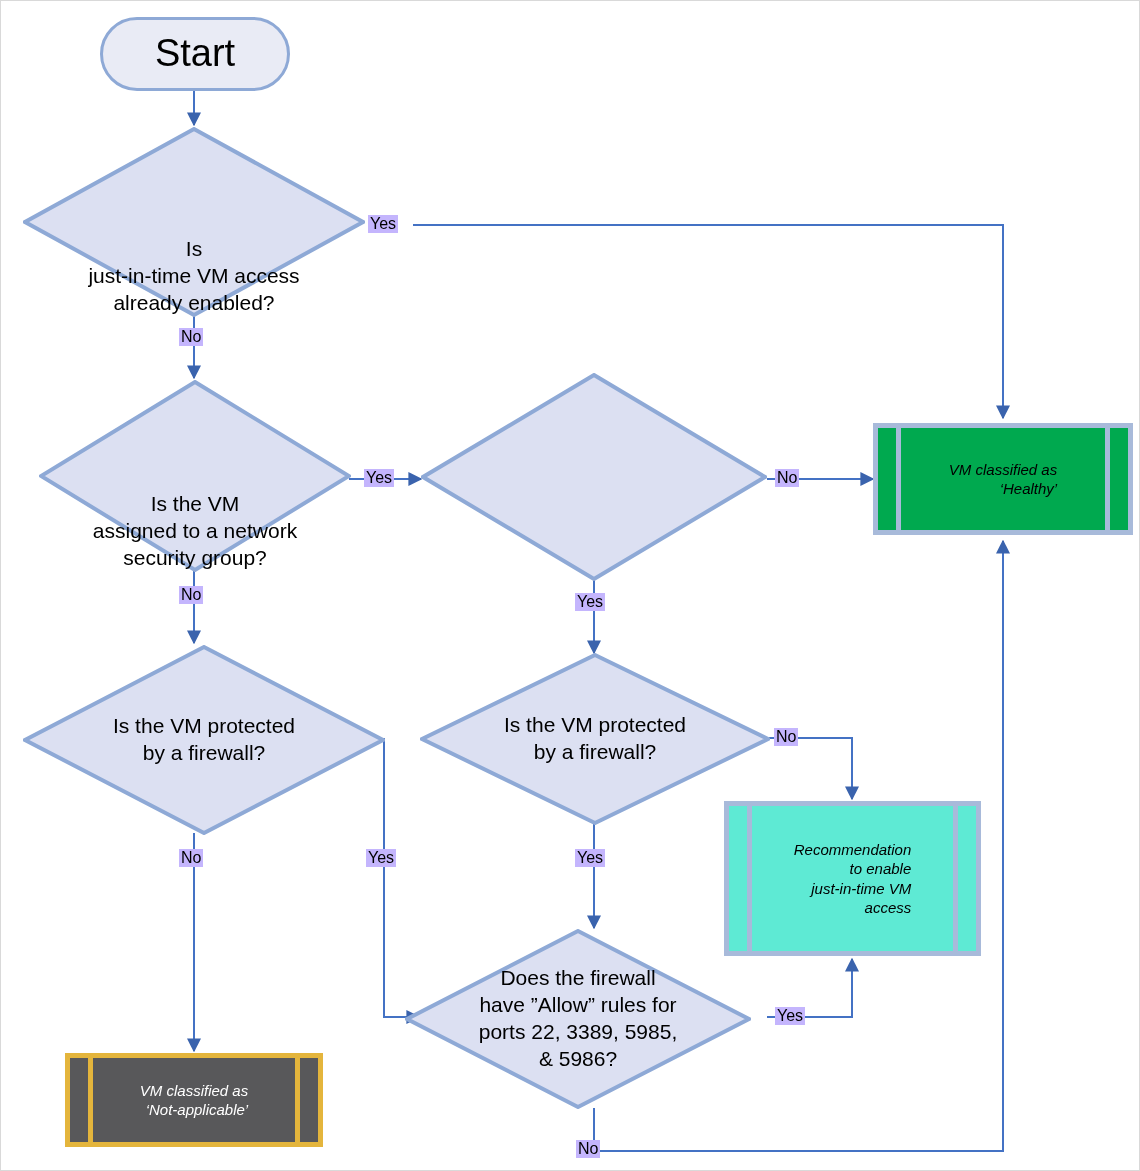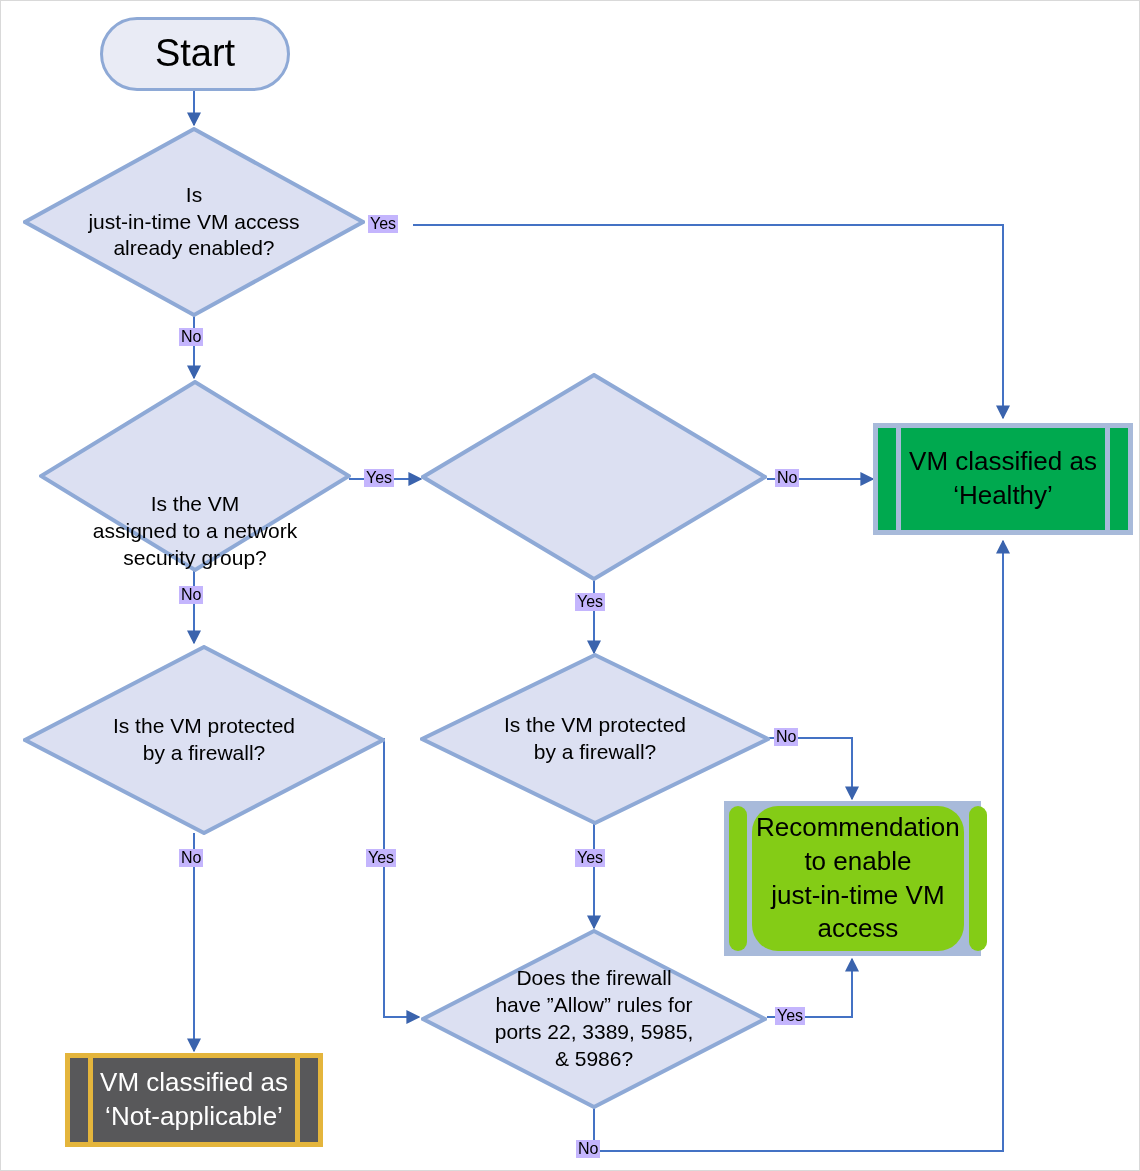--- a/index.html
+++ b/index.html
@@ -75,42 +75,42 @@
   }
   .procbox .gap {
     flex: 0 0 5px;
     background: transparent;
   }
   .procbox .body {
     flex: 1 1 auto;
     display: flex;
     align-items: center;
     justify-content: center;
-    text-align: center;
-    font-size: 26px;
+    text-align: right;
+    font-size: 15px;
     line-height: 1.3;
     padding: 2px 4px;
     box-sizing: border-box;
+    font-style: italic;
   }
   .procbox.healthy {
     border: 5px solid #a8bada;
     background: #a8bada;
   }
   .procbox.healthy .bar, .procbox.healthy .body {
     background: #00a94f;
     color: #000000;
   }
   .procbox.recommend {
     border: 5px solid #a8bada;
     background: #a8bada;
   }
   .procbox.recommend .bar, .procbox.recommend .body {
-    background: #84cc16;
-    color: #000000;
-    border-radius: 26px;
+    background: #5eead4;
+    color: #000000;
   }
   .procbox.notapplicable {
     border: 5px solid #e4b53c;
     background: #e4b53c;
   }
   .procbox.notapplicable .bar, .procbox.notapplicable .body {
     background: #58585a;
     color: #ffffff;
   }
   
@@ -162,21 +162,21 @@
       <path d="M 766 1016 L 851 1016 L 851 958" marker-end="url(#arrow)"></path>
 
       <path d="M 593 1107 L 593 1150 L 1002 1150 L 1002 540" marker-end="url(#arrow)"></path>
     </g>
   </svg>
 
   <div class="node terminator" style="left:99px; top:16px; width:190px; height:74px;">
     <span>Start</span>
   </div>
 
-  <div class="node decision" style="left:22px; top:126px; width:342px; height:190px;">
+  <div class="node decision" style="left:22px; top:126px; width:342px; height:190px;align-items:flex-end;">
     <svg width="342" height="190" viewBox="0 0 342 190">
       <polygon points="171,2 340,95 171,188 2,95" fill="#dce0f2" stroke="#8ea9d6" stroke-width="4"></polygon>
     </svg>
     <div class="dtext" style="white-space:pre-line;">Is
 just-in-time VM access
 already enabled?</div>
   </div>
 
   <div class="node decision" style="left:38px; top:379px; width:312px; height:192px;align-items:flex-end;">
     <svg width="312" height="192" viewBox="0 0 312 192">
@@ -202,21 +202,21 @@
   </div>
 
   <div class="node decision" style="left:419px; top:652px; width:350px; height:172px;">
     <svg width="350" height="172" viewBox="0 0 350 172">
       <polygon points="175,2 348,86 175,170 2,86" fill="#dce0f2" stroke="#8ea9d6" stroke-width="4"></polygon>
     </svg>
     <div class="dtext" style="white-space:pre-line;">Is the VM protected
 by a firewall?</div>
   </div>
 
-  <div class="node decision" style="left:420px; top:928px; width:346px; height:180px;">
+  <div class="node decision" style="left:404px; top:928px; width:346px; height:180px;">
     <svg width="346" height="180" viewBox="0 0 346 180">
       <polygon points="173,2 344,90 173,178 2,90" fill="#dce0f2" stroke="#8ea9d6" stroke-width="4"></polygon>
     </svg>
     <div class="dtext" style="white-space:pre-line;">Does the firewall
 have ”Allow” rules for
 ports 22, 3389, 5985,
 &amp; 5986?</div>
   </div>
 
   <div class="node procbox healthy" style="left:872px; top:422px; width:260px; height:112px;">

